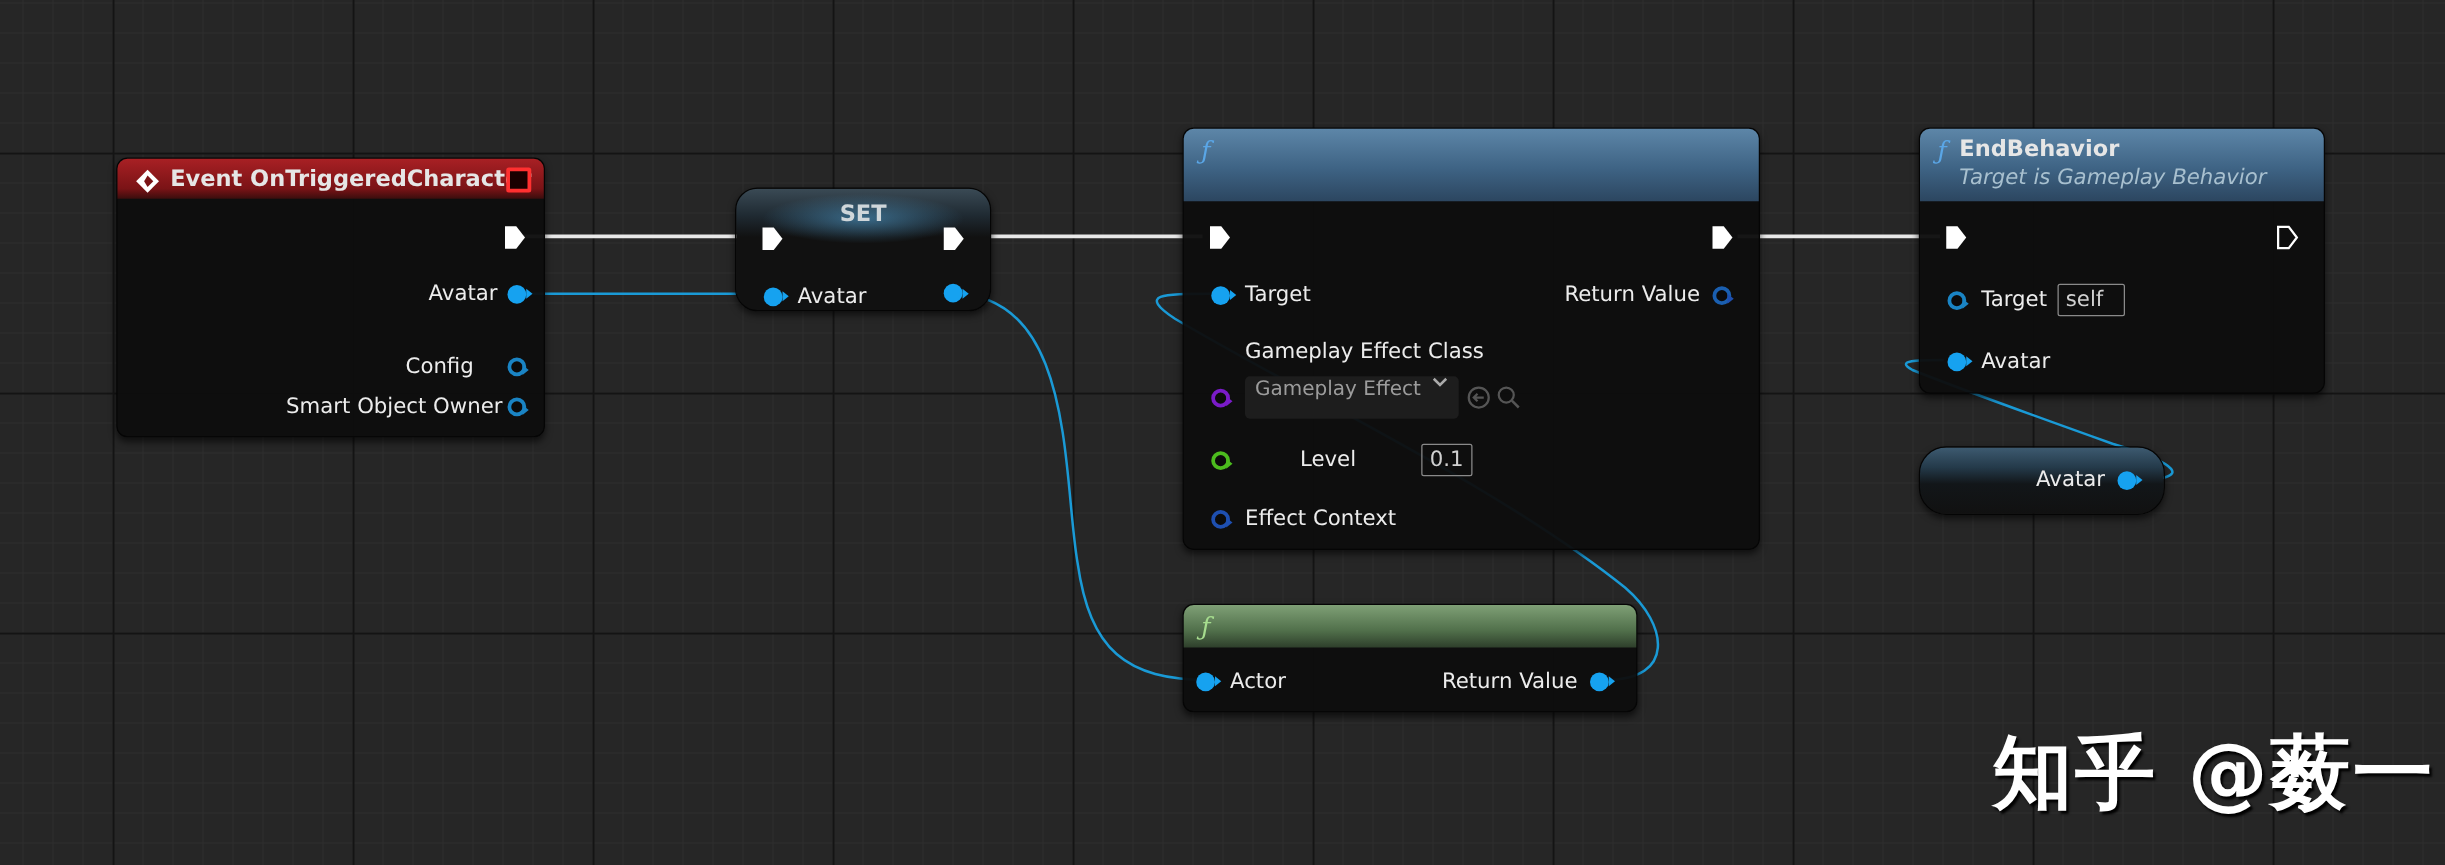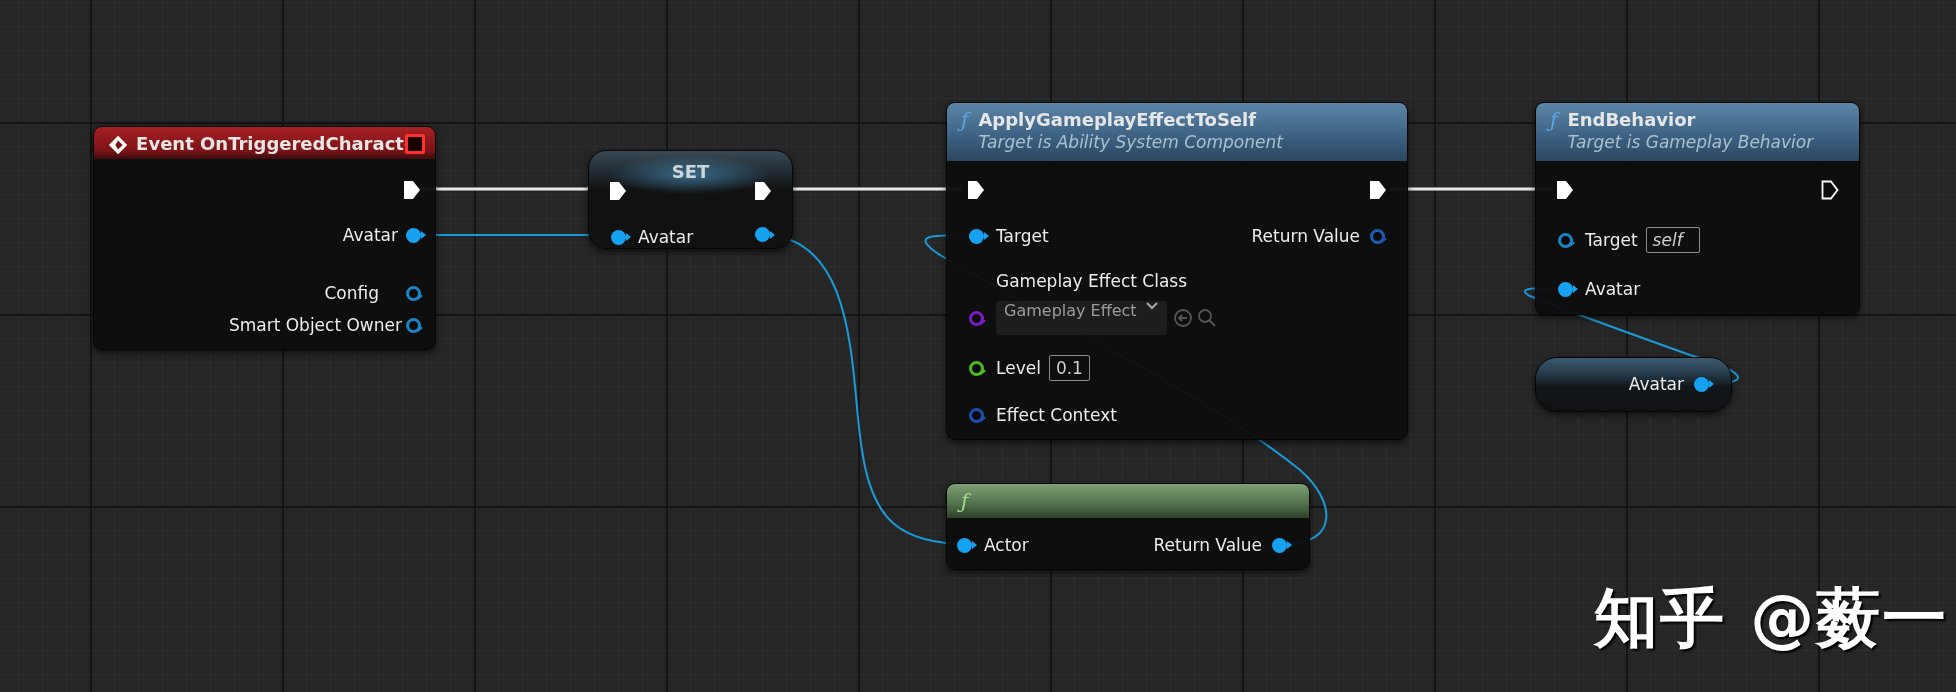--- a/index.html
+++ b/index.html
@@ -107,24 +107,20 @@
     <span>Avatar</span>
   </div>
   <div class="pin-row" style="right:22px; top:76px;">
     <span class="dot filled"></span>
   </div>
 </div>
 
 <div class="node" style="left:946px; top:102px; width:462px; height:338px;">
   <div class="hdr hdr-blue">
     <span class="func-icon" style="color:#5aa6e6;">ƒ</span>
-    <div>
-      <div class="title">ApplyGameplayEffectToSelf</div>
-      <div class="subtitle">Target is Ability System Component</div>
-    </div>
   </div>
   <div class="pin-row" style="left:20px; top:77px;">
     <svg class="exec" viewBox="0 0 18 20">
         <path d="M1 1 H10 L17 10 L10 19 H1 Z" fill="#fff"></path>
       </svg>
   </div>
   <div class="pin-row" style="right:20px; top:77px;">
     <svg class="exec" viewBox="0 0 18 20">
         <path d="M1 1 H10 L17 10 L10 19 H1 Z" fill="#fff"></path>
       </svg>
@@ -150,21 +146,21 @@
     </div>
     <svg class="icon-btn" viewBox="0 0 20 20">
         <circle cx="10" cy="10" r="8" stroke="#555" stroke-width="1.8" fill="none"></circle>
         <path d="M14 10 H6 M9 7 L6 10 L9 13" stroke="#555" stroke-width="1.8" fill="none"></path>
       </svg>
     <svg class="icon-btn" viewBox="0 0 20 20" style="margin-left:4px;">
         <circle cx="8" cy="8" r="6" stroke="#555" stroke-width="1.8" fill="none"></circle>
         <path d="M12.5 12.5 L18 18" stroke="#555" stroke-width="2"></path>
       </svg>
   </div>
-  <div class="pin-row" style="left:22px; top:252px;">
+  <div class="pin-row" style="left:22px; top:252px;gap:44px;">
     <span class="dot hollow-green" style="margin-right:12px;"></span>
     <span>Level</span>
     <span class="input-box">0.1</span>
   </div>
   <div class="pin-row" style="left:22px; top:302px;">
     <span class="dot hollow-navy" style="margin-right:12px;"></span>
     <span>Effect Context</span>
   </div>
 </div>
 
@@ -182,21 +178,21 @@
       </svg>
   </div>
   <div class="pin-row" style="right:20px; top:77px;">
     <svg class="exec" viewBox="0 0 18 20">
         <path d="M1.5 1.5 H10 L16.5 10 L10 18.5 H1.5 Z" stroke="#fff" stroke-width="1.8" fill="none"></path>
       </svg>
   </div>
   <div class="pin-row" style="left:22px; top:124px;">
     <span class="dot hollow" style="margin-right:12px;"></span>
     <span>Target</span>
-    <span class="input-box" style="width:40px;font-style:italic;">self</span>
+    <span class="input-box" style="width:40px;">self</span>
   </div>
   <div class="pin-row" style="left:22px; top:176px;">
     <span class="dot filled" style="margin-right:12px;"></span>
     <span>Avatar</span>
   </div>
 </div>
 
 <div class="node" style="left:1535px; top:357px; width:197px; height:55px; border-radius:22px; background: linear-gradient(to bottom, #3d5a70 0%, #243a4a 30%, #121619 55%, #111 100%);">
   <div class="pin-row" style="right:22px; top:16px;">
     <span style="margin-right:10px;">Avatar</span>

